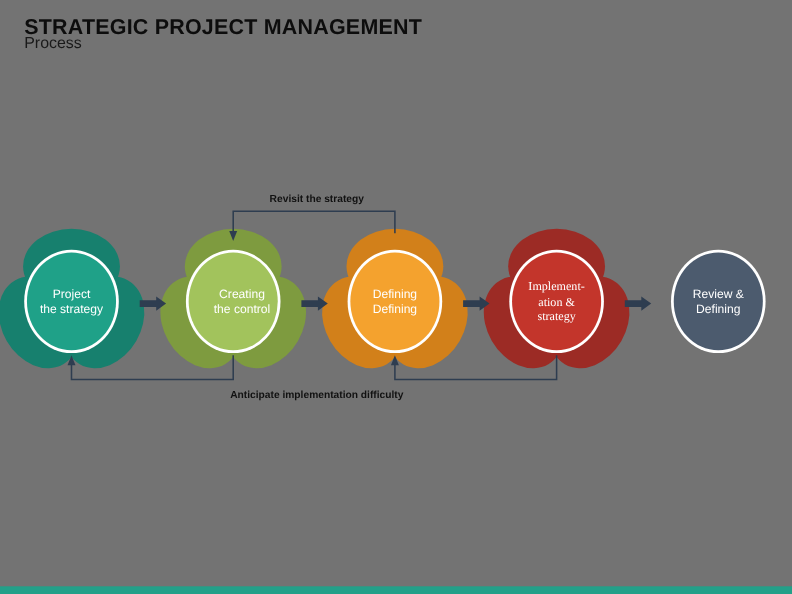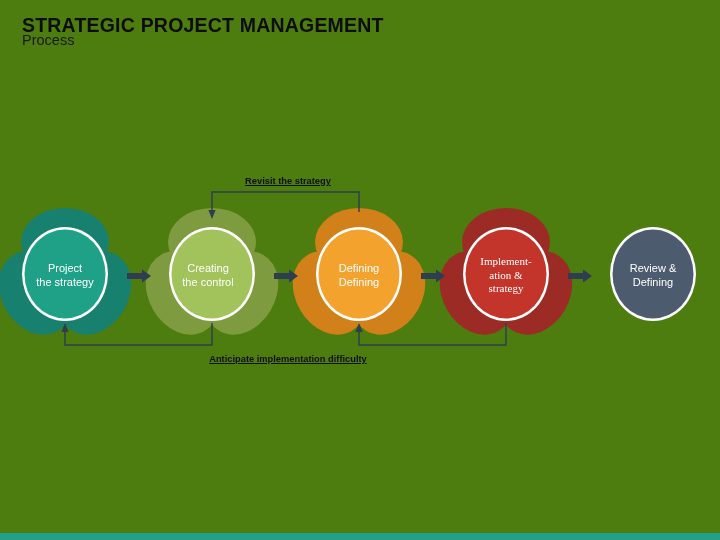--- a/index.html
+++ b/index.html
@@ -67,36 +67,35 @@
   }
 
   
   .caption {
     position: absolute;
     font-size: 9.3px;
     font-weight: bold;
     color: #111111;
     white-space: nowrap;
     transform: translateX(-50%);
-    text-decoration: underline;
   }
 
   
   .footer-bar {
     position: absolute;
     left: 0;
     bottom: 0;
     width: 720px;
     height: 7px;
   }
 </style>
 </head>
 <body>
 
-<div id="slide" style="background: #4d7c0f;">
+<div id="slide" style="background: #737373;">
 
   <div class="title">STRATEGIC PROJECT MANAGEMENT</div>
 
   <div class="subtitle">Process</div>
 
   <div id="diagram">
     <svg id="diagram-svg" width="720" height="540" viewBox="0 0 720 540" xmlns="http://www.w3.org/2000/svg">
         <g>
           <ellipse cx="65" cy="242" rx="44" ry="34" transform="rotate(0 65 242)" fill="#17806E"></ellipse>
           <ellipse cx="94.44486372867092" cy="293" rx="44" ry="34" transform="rotate(120 94.44486372867092 293)" fill="#17806E"></ellipse>
@@ -143,21 +142,21 @@
         <polyline points="506,323 506,345 359,345 359,329" fill="none" stroke="#2E3D50" stroke-width="1.4" stroke-linejoin="miter"></polyline>
         <path d="M 359 323 L 355.4 332 L 362.6 332 Z" fill="#2E3D50"></path>
       </svg>
   </div>
 
   <div id="overlay">
       <div class="node-label" style="left: 65px; top: 275px;">
         <div>Project</div>
         <div>the strategy</div>
       </div>
-      <div class="node-label" style="left: 208px; top: 275px;">
+      <div class="node-label" style="left: 220px; top: 275px;">
         <div>Creating</div>
         <div>the control</div>
       </div>
       <div class="node-label" style="left: 359px; top: 275px;">
         <div>Defining</div>
         <div>Defining</div>
       </div>
       <div class="node-label" style="left: 506px; top: 275px; font-family: Liberation Serif, serif;">
         <div>Implement-</div>
         <div>ation &amp;</div>

